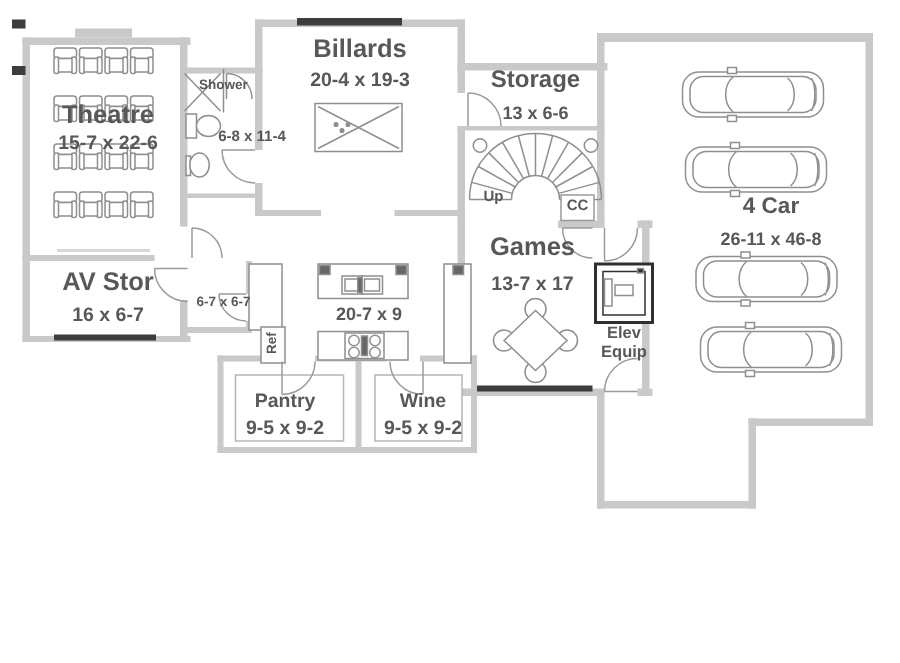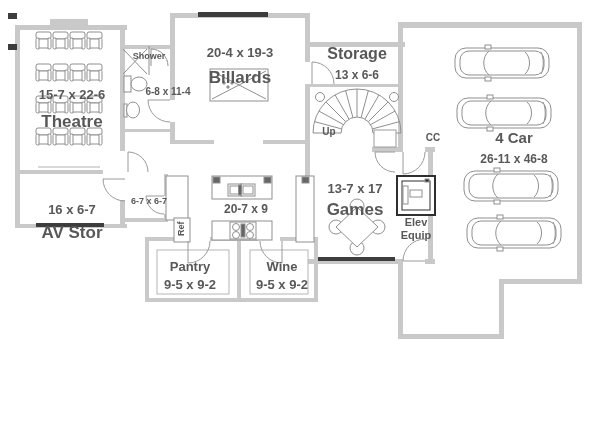--- a/index.html
+++ b/index.html
@@ -8,33 +8,33 @@
   html,body{margin:0;padding:0;background:#fff;}
   #plan{
     position:relative;width:600px;height:442px;background:#fff;overflow:hidden;
     font-family:"Liberation Sans", sans-serif;
   }
   #plan svg{position:absolute;left:0;top:0;}
   .lbl{
     position:absolute;text-align:center;font-weight:bold;color:var(--text);
     line-height:1.05;white-space:nowrap;z-index:5;
   }
-  .fs17{font-size:17px;margin-top:45px;} .fs16{font-size:16px;} .fs15{font-size:15px;}
+  .fs17{font-size:17px;} .fs16{font-size:16px;} .fs15{font-size:15px;}
   .fs13{font-size:13px;} .fs12{font-size:12px;} .fs11{font-size:11px;}
   .fs10{font-size:10px;} .fs9{font-size:9px;}
   .billards-name{left:196px;top:24px;width:88px;}
   .billards-dims{left:196px;top:46px;width:88px;}
   .theatre-name{left:28px;top:68px;width:88px;}
   .theatre-dims{left:28px;top:88px;width:88px;}
   .shower-name{left:126px;top:52px;width:46px;}
   .shower-dims{left:122px;top:87px;width:52px;margin-left:20px;}
   .storage-name{left:316px;top:46px;width:82px;}
   .storage-dims{left:320px;top:69px;width:74px;}
   .up-lbl{left:316px;top:127px;width:26px;}
-  .cc-lbl{left:374px;top:133px;width:22px;padding-left:48px;}
+  .cc-lbl{left:374px;top:133px;width:22px;}
   .games-name{left:318px;top:156px;width:74px;}
   .games-dims{left:318px;top:182px;width:74px;}
   .garage-name{left:485px;top:130px;width:58px;}
   .garage-dims{left:472px;top:153px;width:84px;}
   .av-name{left:26px;top:179px;width:92px;}
   .av-dims{left:30px;top:203px;width:84px;}
   .hall-dims{left:126px;top:197px;width:46px;}
   .bar-dims{left:216px;top:203px;width:60px;}
   .pantry-name{left:154px;top:260px;width:72px;}
   .pantry-dims{left:150px;top:278px;width:80px;}

